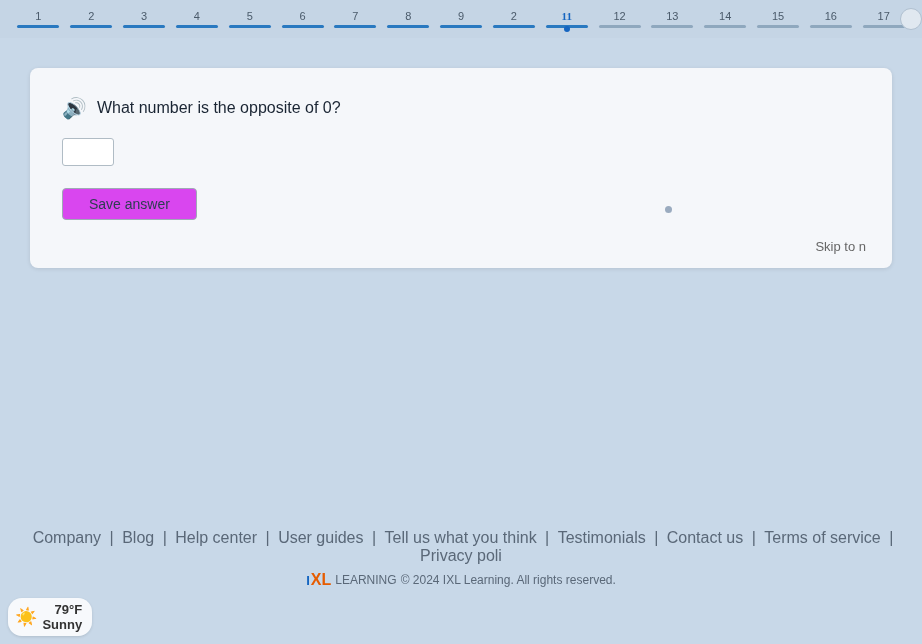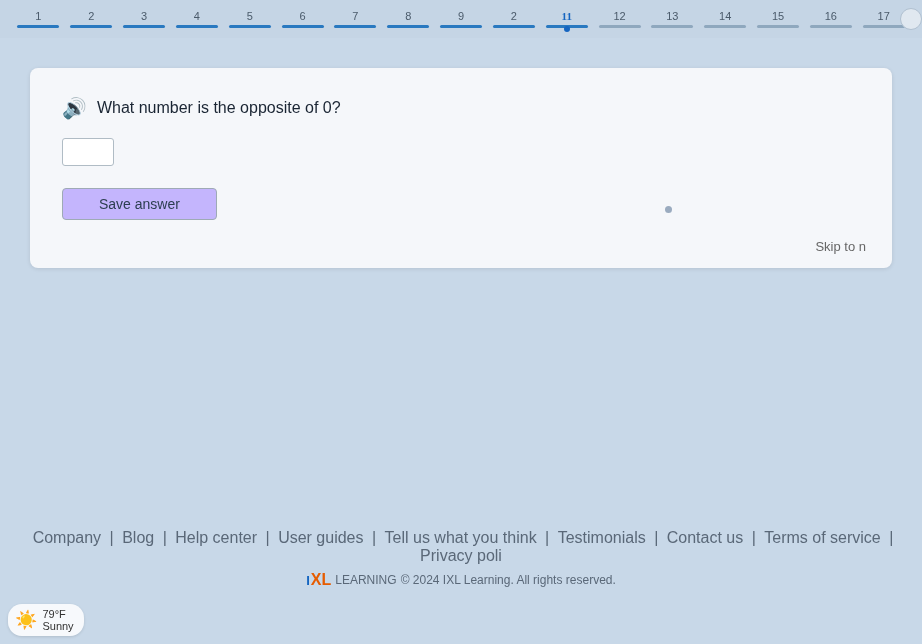--- a/index.html
+++ b/index.html
@@ -64,24 +64,24 @@
       margin-bottom: 22px;
       display: block;
       padding: 2px 5px;
       font-size: 14px;
       outline: none;
     }
 
     .save-answer-btn {
       border: 1.5px solid #9eaab5;
       border-radius: 4px;
-      background: #c4b5fd;
+      background: #d946ef;
       color: #2c3e50;
       font-size: 14px;
-      padding: 7px 36px;
+      padding: 7px 26px;
       cursor: pointer;
       position: relative;
       display: inline-flex;
       align-items: center;
       gap: 2px;
     }
 
     .skip-link {
       position: absolute;
       right: 26px;
@@ -152,23 +152,24 @@
       border-radius: 14px;
       padding: 4px 10px 4px 7px;
       box-shadow: 0 1px 3px rgba(0,0,0,0.12);
     }
 
     .weather-icon {
       font-size: 18px;
     }
 
     .weather-text {
-      font-size: 11px;
+      font-size: 13px;
       color: #333;
-      font-weight: 400;
+      font-weight: 700;
+      text-align: right;
     }
 
     
     .progress-top {
       background-color: #c5d5e5;
       height: 38px;
       display: flex;
       align-items: center;
       padding: 0 12px;
       gap: 0;

